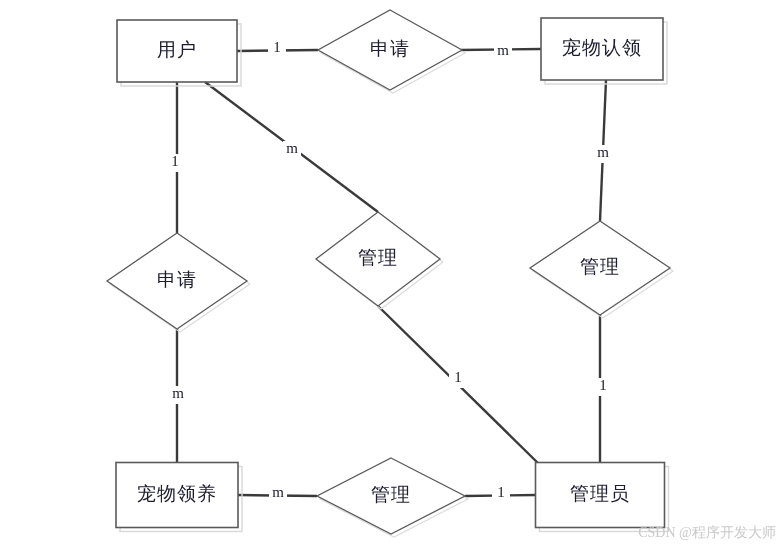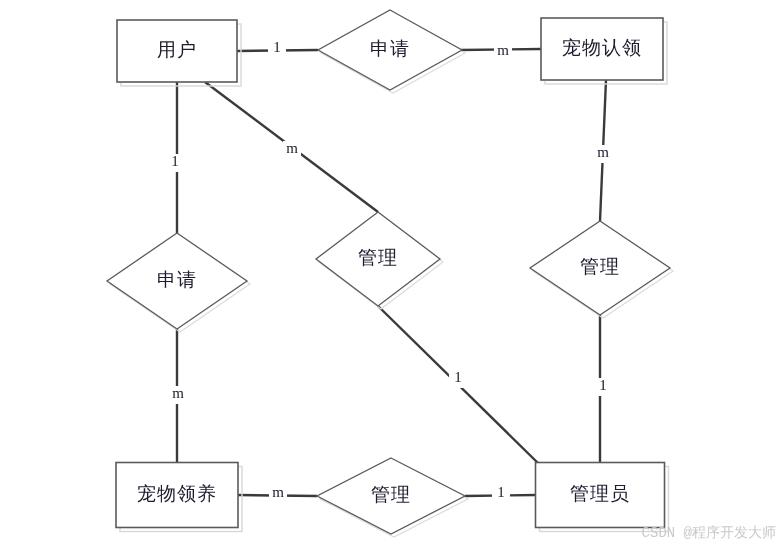--- a/index.html
+++ b/index.html
@@ -63,21 +63,21 @@
     font-family: "Liberation Serif", "DejaVu Serif", serif;
     font-size: 15px;
     fill: #20202f;
     text-anchor: middle;
     dominant-baseline: middle;
   }
   .watermark-text {
     position: absolute;
     right: 8px;
     bottom: 6px;
-    font-family: Liberation Mono, monospace;
+    font-family: Liberation Serif, serif;
     font-size: 14px;
     color: #c9c9c9;
     white-space: nowrap;
     user-select: none;
   }
 </style>
 </head>
 <body>
 
 <div id="diagram-root">

